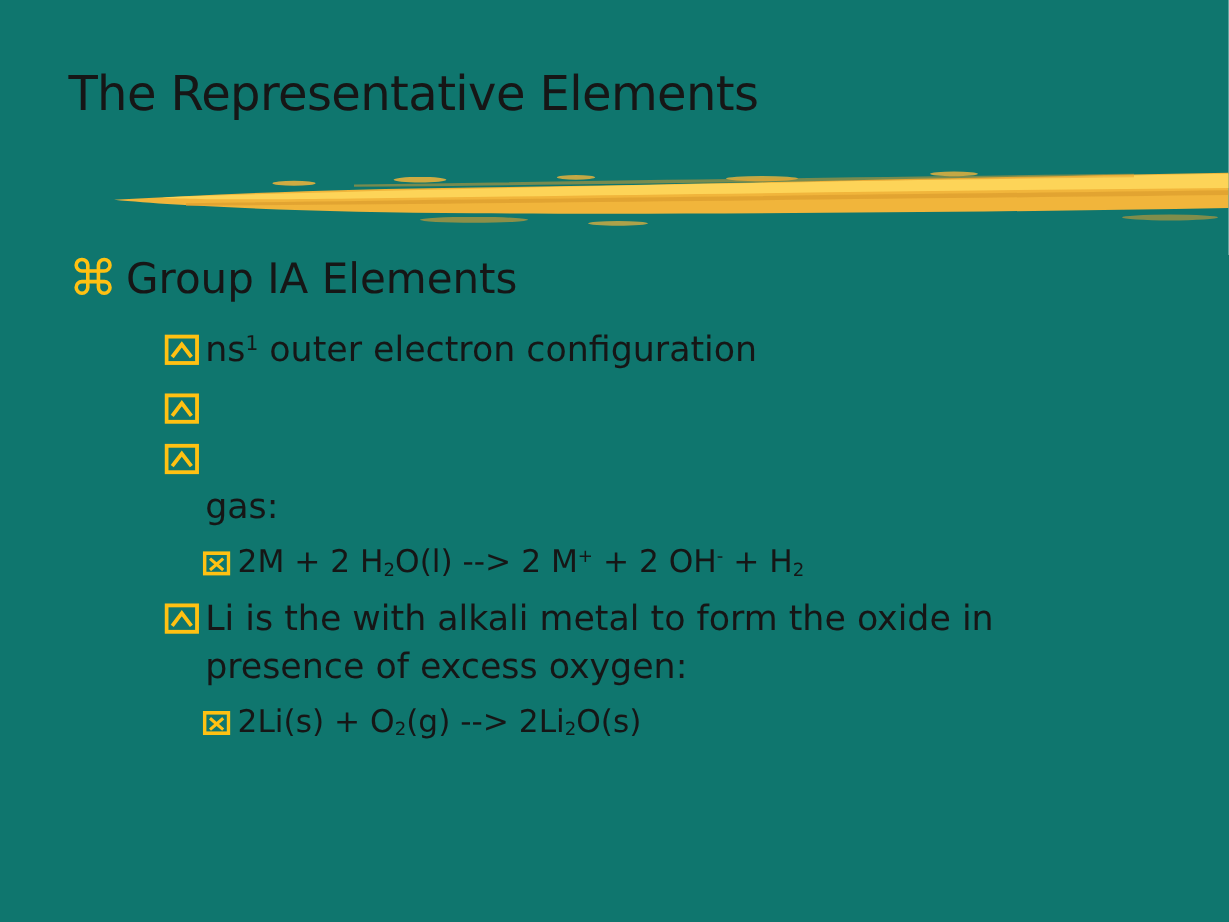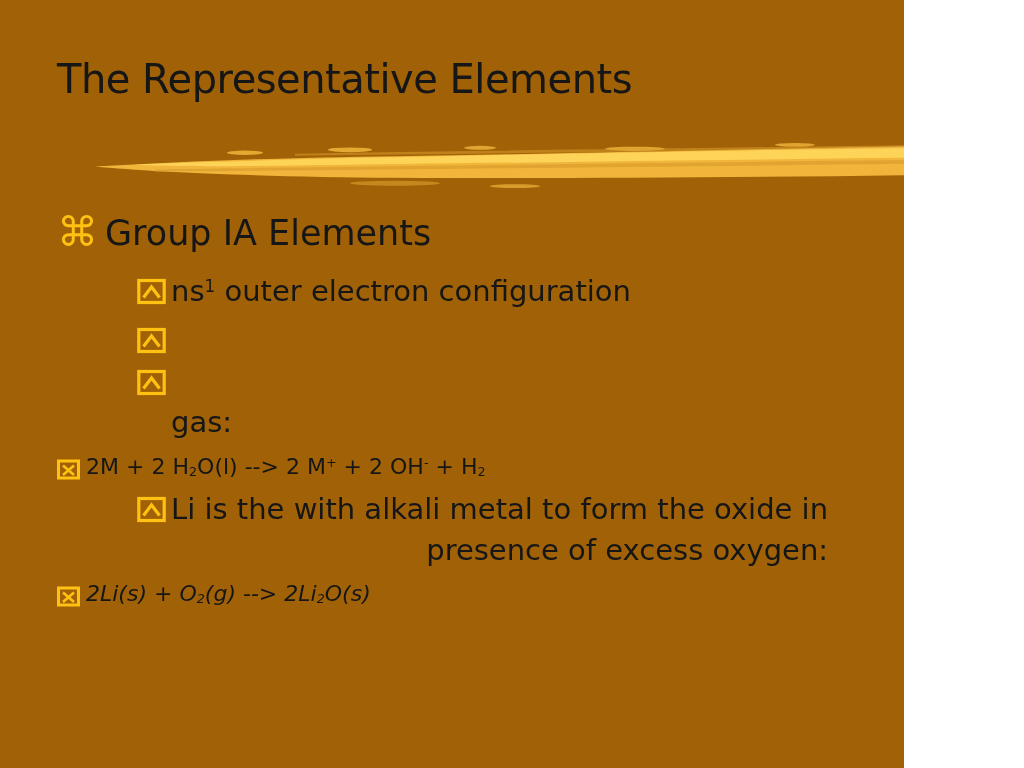--- a/index.html
+++ b/index.html
@@ -6,26 +6,25 @@
     --text:#161616;
     --gold:#FFC112;
     --brush-main:#F1B53B;
     --brush-light:#FFD95E;
     --brush-dark:#DFA02F;
   }
   *{box-sizing:border-box;}
   html,body{margin:0;padding:0;background:#ffffff;}
   .slide{
     position:relative;
-    width:904px;height:768px;
-    background:#a16207;
+    width:1024px;height:768px;
+    background:#0f766e;
     overflow:hidden;
     font-family:"DejaVu Sans", sans-serif;
     color:var(--text);
-    text-align:right;
   }
   .title{
     position:absolute;
     left:57px;top:56px;
     margin:0;
     font-size:40px;
     font-weight:400;
     letter-spacing:-0.5px;
     color:var(--text);
   }
@@ -40,24 +39,24 @@
     width:952px;
   }
   .bullet-row{display:flex;align-items:flex-start;}
   .level-1{font-size:35px;line-height:1.35;margin-bottom:14px;}
   .level-1 .glyph-icon{
     font-size:41px;line-height:1.1;color:var(--gold);
     margin-right:7px;flex:none;
   }
   .level-2{font-size:29px;line-height:1.4;margin-left:80px;margin-bottom:8px;}
   .level-2 .box-icon{width:29px;height:27px;margin:7px 5px 0 0;flex:none;}
-  .level-3{font-size:22px;line-height:1.45;margin-bottom:6px;}
+  .level-3{font-size:26px;line-height:1.45;margin-left:112px;margin-bottom:6px;}
   .level-3 .box-icon{width:23px;height:21px;margin:8px 6px 0 0;flex:none;}
   .bullet-text{white-space:normal;}
-  .bullet-text.italic{font-style:italic;}
+  .bullet-text.italic{}
   .run-sup{font-size:0.58em;vertical-align:0.55em;line-height:0;}
   .run-sub{font-size:0.58em;vertical-align:-0.18em;line-height:0;}
 </style>
 </head>
 <body>
 
 <div class="slide">
 
   <h1 class="title">The Representative Elements</h1>
 

